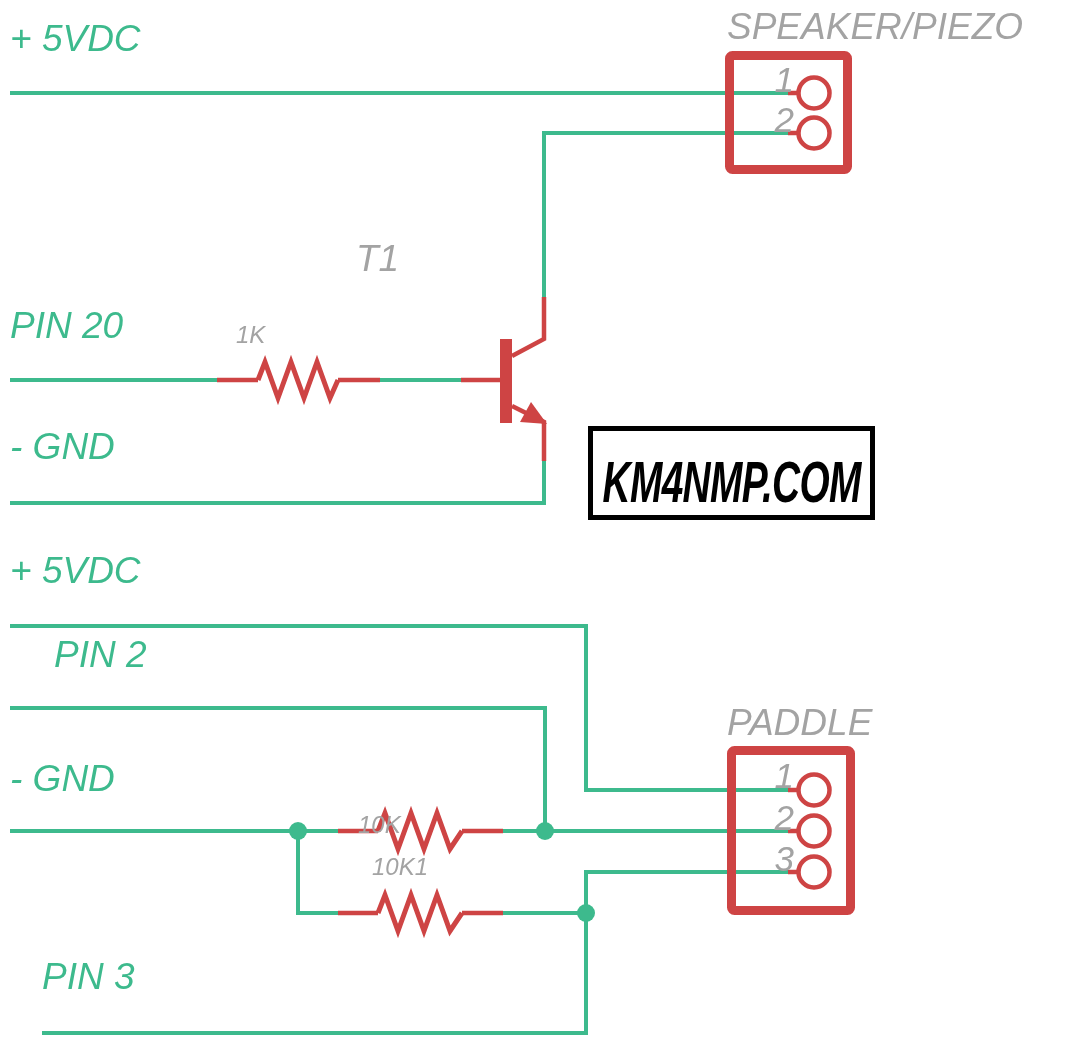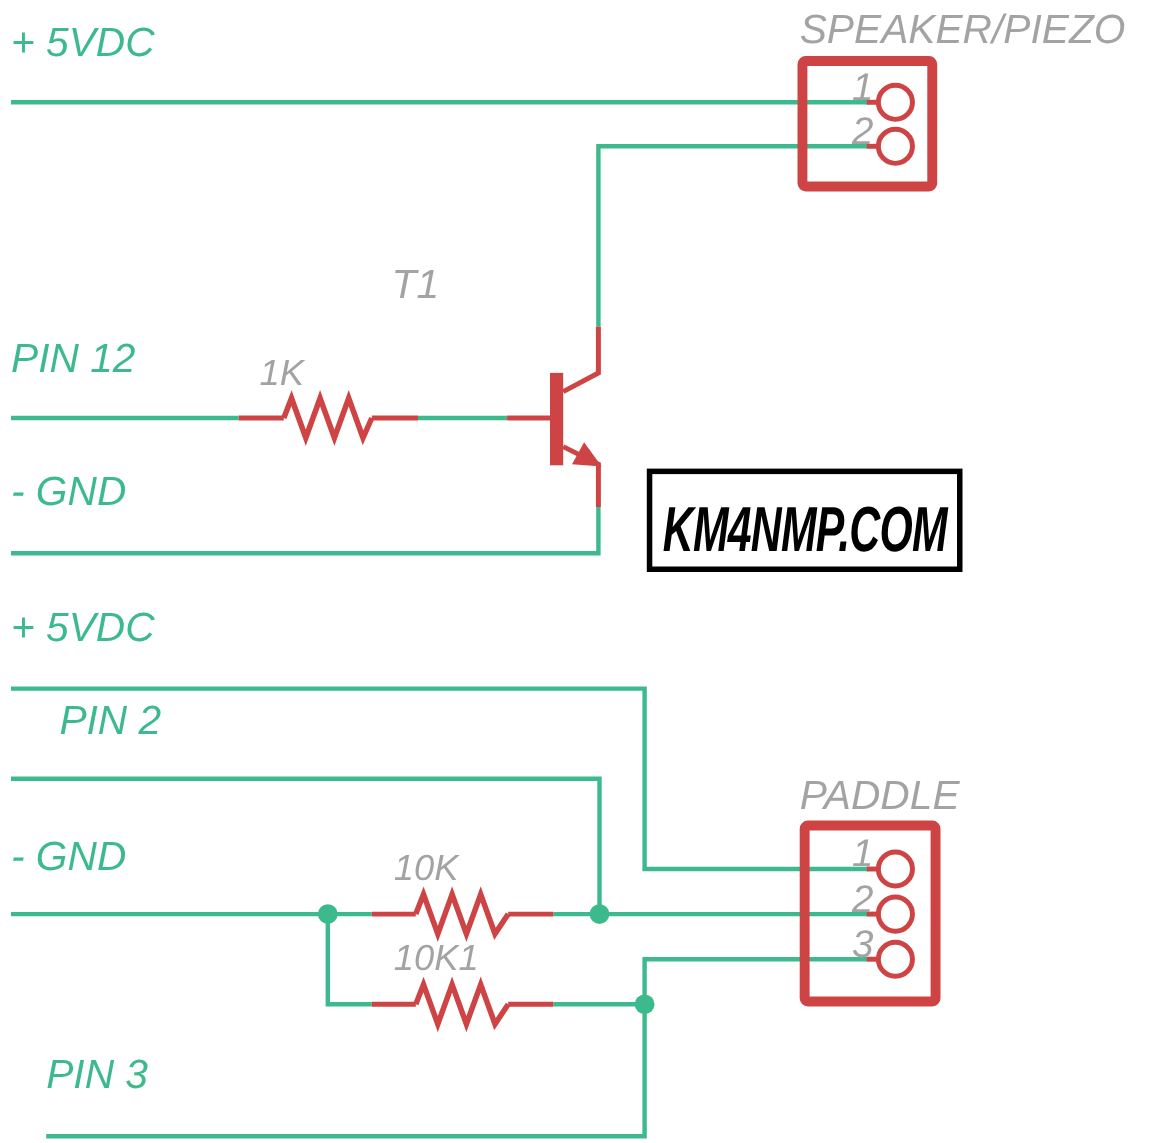--- a/index.html
+++ b/index.html
@@ -19,36 +19,36 @@
   .zigzag{stroke:var(--component);stroke-width:5;fill:none;stroke-linejoin:miter;}
   .connector-box{stroke:var(--component);stroke-width:9;fill:none;}
   .pin-circle{stroke:var(--component);stroke-width:4.5;fill:var(--background);}
   .junction{fill:var(--wire);}
   .transistor-bar{fill:var(--component);}
   .arrowhead{fill:var(--component);}
 
   .lbl{position:absolute;white-space:nowrap;line-height:1.05;}
   .net{color:var(--wire);font-size:37px;}
   .gray{color:var(--label-gray);font-size:37px;}
-  .small-gray{color:var(--label-gray);font-size:33px;}
+  .small-gray{color:var(--label-gray);font-size:24px;}
   .pinnum{position:absolute;width:42px;text-align:right;color:var(--label-gray);font-size:35px;line-height:1;}
 
   .lbl-vcc-top{left:10px;top:20px;}
   .lbl-speaker{left:727px;top:8px;}
   .lbl-t1{left:340px;top:240px;margin-left:16px;}
   .lbl-part{left:340px;top:263px;}
   .lbl-pin12{left:10px;top:307px;}
   .lbl-1k{left:236px;top:322px;}
   .lbl-gnd-top{left:10px;top:428px;}
   .lbl-vcc-bot{left:10px;top:552px;}
   .lbl-pin2{left:10px;top:636px;margin-left:44px;}
   .lbl-paddle{left:727px;top:704px;}
   .lbl-gnd-bot{left:10px;top:760px;}
-  .lbl-10k{left:358px;top:772px;}
-  .lbl-10k1{left:358px;top:854px;}
+  .lbl-10k{left:358px;top:812px;}
+  .lbl-10k1{left:372px;top:854px;}
   .lbl-pin3{left:10px;top:958px;margin-left:32px;}
 
   .sp-pin1{left:752px;top:62px;}
   .sp-pin2{left:752px;top:102px;}
   .pd-pin1{left:752px;top:758px;}
   .pd-pin2{left:752px;top:800px;}
   .pd-pin3{left:752px;top:841px;}
 
   .watermark{
     position:absolute;left:588px;top:426px;width:287px;height:94px;
@@ -120,21 +120,21 @@
       <circle class="pin-circle" cx="814" cy="831" r="15.5"></circle>
       <circle class="pin-circle" cx="814" cy="872" r="15.5"></circle>
     </g>
 
     <circle class="junction" cx="298" cy="831" r="9"></circle>
     <circle class="junction" cx="545" cy="831" r="9"></circle>
     <circle class="junction" cx="586" cy="913" r="9"></circle>
   </svg>
 
   <div class="lbl net lbl-vcc-top">+ 5VDC</div>
-  <div class="lbl net lbl-pin12">PIN 12</div>
+  <div class="lbl net lbl-pin12">PIN 20</div>
   <div class="lbl net lbl-gnd-top">- GND</div>
   <div class="lbl net lbl-vcc-bot">+ 5VDC</div>
   <div class="lbl net lbl-pin2">PIN 2</div>
   <div class="lbl net lbl-gnd-bot">- GND</div>
   <div class="lbl net lbl-pin3">PIN 3</div>
 
   <div class="lbl gray lbl-paddle">PADDLE</div>
   <div class="lbl gray lbl-speaker">SPEAKER/PIEZO</div>
   <div class="lbl gray lbl-t1">T1</div>
   <div class="lbl small-gray lbl-1k">1K</div>

